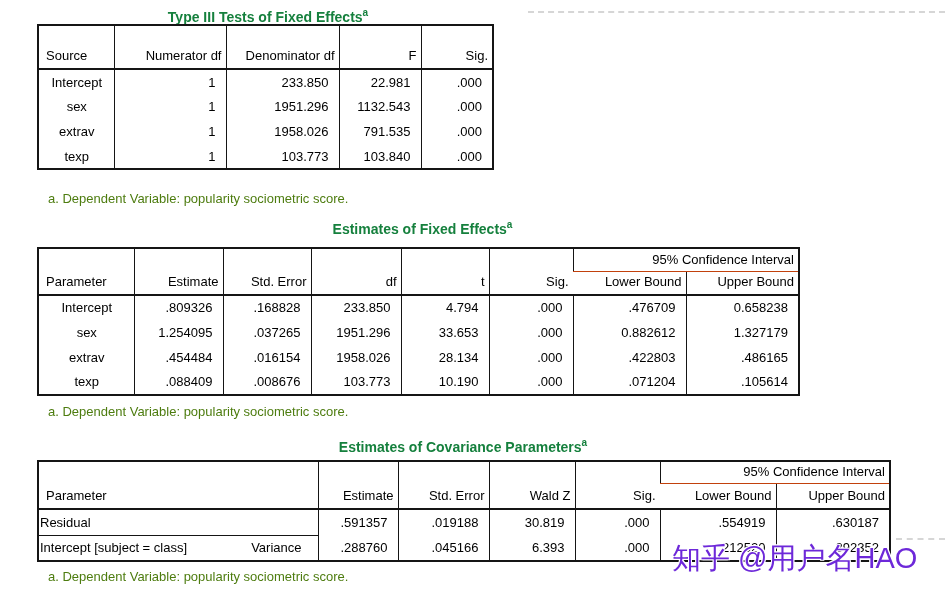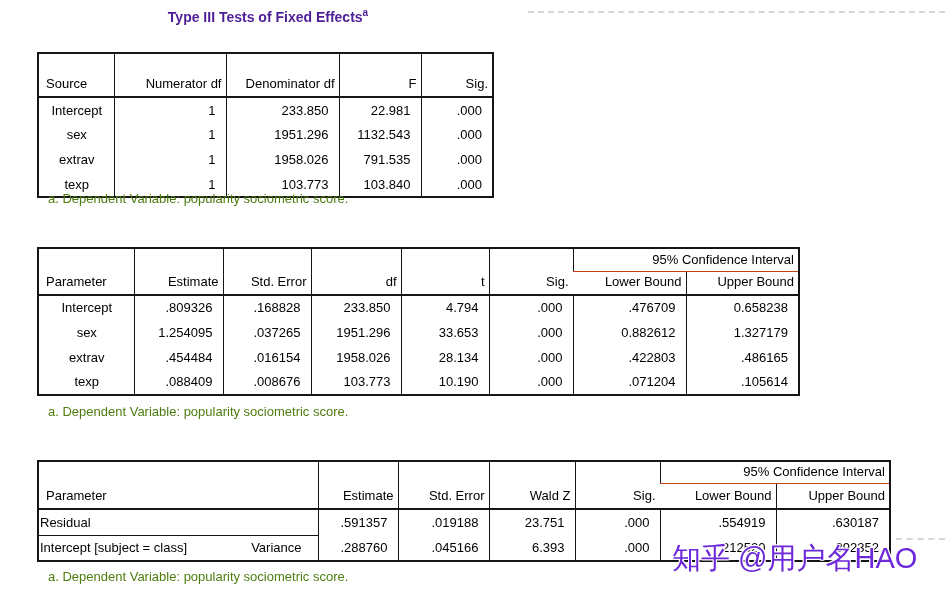--- a/index.html
+++ b/index.html
@@ -13,21 +13,21 @@
     overflow: hidden;
   }
 
   
   .tbl-title {
     position: absolute;
     font-weight: bold;
     font-size: 14px;
     text-align: center;
     letter-spacing: 0px;
-    color: #4c1d95;
+    color: #15803d;
   }
   .tbl-title sup { font-size: 10px; font-weight: bold; }
 
   
   table.spss {
     position: absolute;
     border-collapse: collapse;
     table-layout: fixed;
     background: #fff;
     border: 2px solid #151515;
@@ -47,21 +47,21 @@
     padding: 2px 4px 4px 4px;
     line-height: 1.25;
   }
   table.spss thead th.h-left { text-align: left; padding-left: 7px; }
   table.spss thead th.ci { border-bottom: 1px solid #c2410c; padding-bottom: 2px; }
   table.spss td.lbl { text-align: center; padding-left: 1px; }
   table.spss td.num { text-align: right; padding-right: 10px; }
   table.spss td.sep { border-bottom: 1px solid #151515; }
   .param-flex { display: flex; justify-content: space-between; align-items: center; padding-right: 16px; }
 
-  #t1 { left: 37px; top: 52px; border-radius: 7px; }
+  #t1 { left: 37px; top: 24px; border-radius: 7px; }
   #t1 thead tr { height: 44px; }
   #t1 tbody tr { height: 25px; }
 
   #t2 { left: 37px; top: 247px; }
   #t2 thead tr { height: 23px; }
   #t2 tbody tr { height: 25px; }
 
   #t3 { left: 37px; top: 460px; }
   #t3 thead tr.hr1 { height: 22px; }
   #t3 thead tr.hr2 { height: 26px; }
@@ -152,20 +152,21 @@
         <td class="lbl">texp</td>
         <td class="num">1</td>
         <td class="num">103.773</td>
         <td class="num">103.840</td>
         <td class="num">.000</td>
       </tr>
     </tbody>
   </table>
   <div class="footnote" id="fn1">a. Dependent Variable: popularity sociometric score.</div>
 
+  <div class="tbl-title" id="title2"><span>Estimates of Fixed Effects</span><sup>a</sup></div>
 
   <table class="spss" id="t2">
     <colgroup>
       <col style="width:96px">
         <col style="width:89px">
         <col style="width:88px">
         <col style="width:90px">
         <col style="width:88px">
         <col style="width:84px">
         <col style="width:113px">
@@ -224,20 +225,21 @@
         <td class="num">103.773</td>
         <td class="num">10.190</td>
         <td class="num">.000</td>
         <td class="num">.071204</td>
         <td class="num">.105614</td>
       </tr>
     </tbody>
   </table>
   <div class="footnote" id="fn2">a. Dependent Variable: popularity sociometric score.</div>
 
+  <div class="tbl-title" id="title3"><span>Estimates of Covariance Parameters</span><sup>a</sup></div>
 
   <table class="spss" id="t3">
     <colgroup>
       <col style="width:280px">
         <col style="width:80px">
         <col style="width:91px">
         <col style="width:86px">
         <col style="width:85px">
         <col style="width:116px">
         <col style="width:114px">
@@ -259,21 +261,21 @@
     <tbody>
       <tr>
         <td class="lbl sep">
           <div class="param-flex">
             <span>Residual</span>
             <span></span>
           </div>
         </td>
         <td class="num">.591357</td>
         <td class="num">.019188</td>
-        <td class="num">23.751</td>
+        <td class="num">30.819</td>
         <td class="num">.000</td>
         <td class="num">.554919</td>
         <td class="num">.630187</td>
       </tr>
       <tr>
         <td class="lbl">
           <div class="param-flex">
             <span>Intercept [subject = class]</span>
             <span>Variance</span>
           </div>

